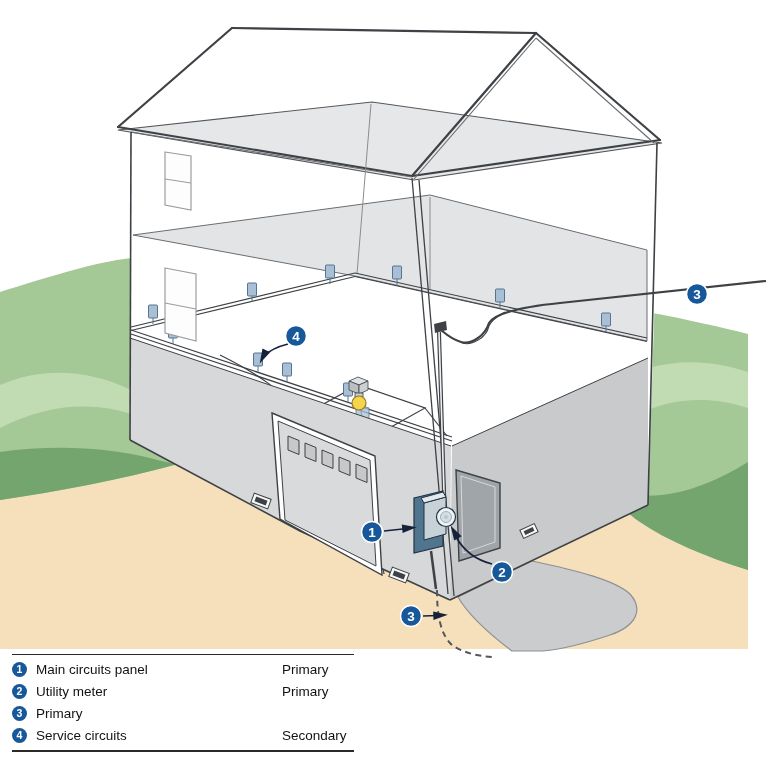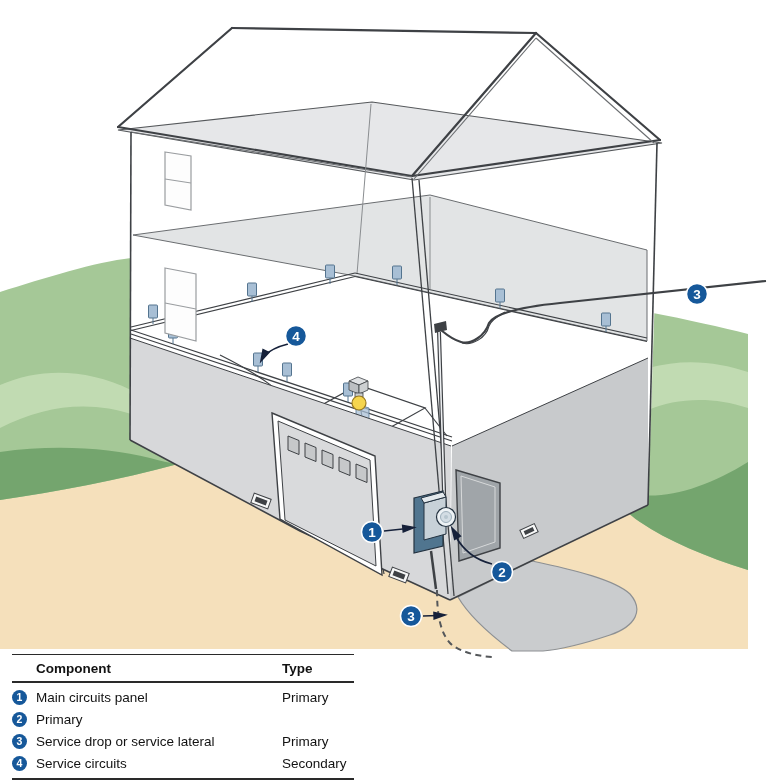--- a/index.html
+++ b/index.html
@@ -244,44 +244,39 @@
     <circle cx="411" cy="616" r="10.5" stroke="#fff" stroke-width="1.5" fill="#16589a"></circle>
     <text class="badge-num" x="411" y="620.8">3</text>
   </g>
   <g>
     <circle cx="296" cy="336" r="10.5" stroke="#fff" stroke-width="1.5" fill="#16589a"></circle>
     <text class="badge-num" x="296" y="340.8">4</text>
   </g>
 </svg>
 
 <div class="legend">
-  <div class="lt-head">
-    <span class="lt-badge-col"></span>
-    <span class="lt-comp">Component</span>
-    <span class="lt-type">Type</span>
-  </div>
   <div class="lt-body">
     <div class="lt-row">
       <span class="lt-badge-col">
             <span class="num-badge">1</span>
           </span>
       <span class="lt-comp">Main circuits panel</span>
       <span class="lt-type">Primary</span>
     </div>
     <div class="lt-row">
       <span class="lt-badge-col">
             <span class="num-badge">2</span>
           </span>
+      <span class="lt-comp">Utility meter</span>
       <span class="lt-type">Primary</span>
     </div>
     <div class="lt-row">
       <span class="lt-badge-col">
             <span class="num-badge">3</span>
           </span>
-      <span class="lt-comp">Service drop or service lateral</span>
       <span class="lt-type">Primary</span>
     </div>
     <div class="lt-row">
       <span class="lt-badge-col">
             <span class="num-badge">4</span>
           </span>
       <span class="lt-comp">Service circuits</span>
       <span class="lt-type">Secondary</span>
     </div>
   </div>

